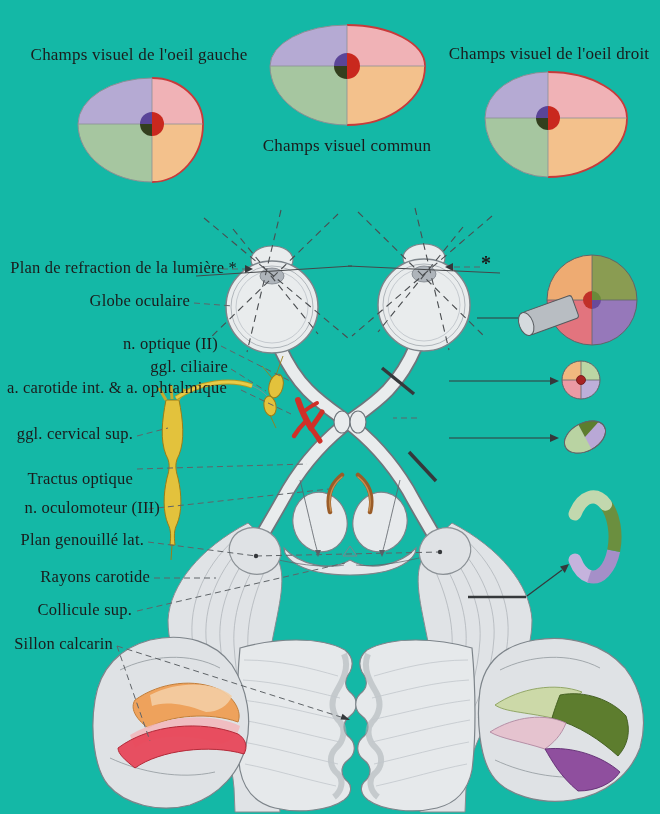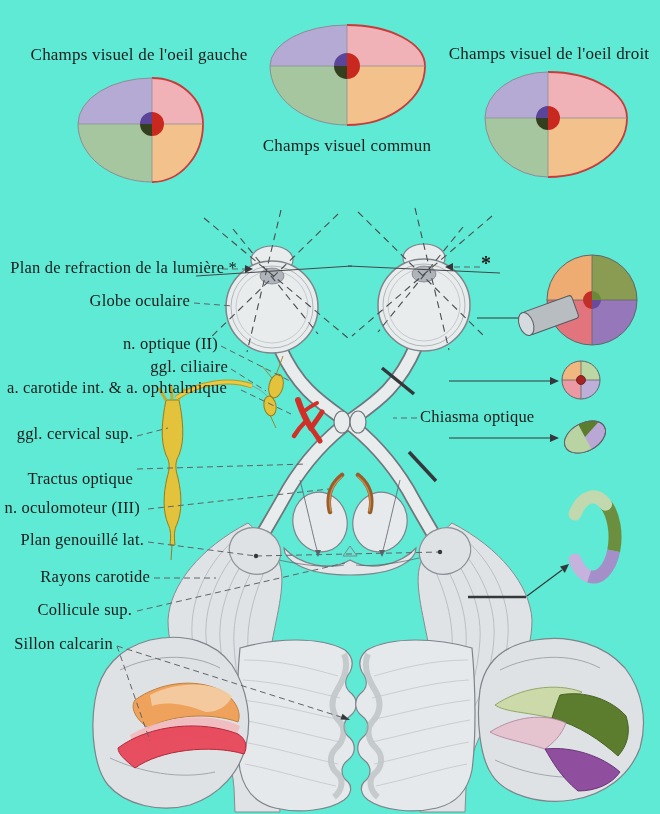--- a/index.html
+++ b/index.html
@@ -1,16 +1,16 @@
 <!DOCTYPE html>
 <html><head>
 <meta charset="utf-8">
 <style>
   html,body{margin:0;padding:0;background:#ffffff;}
-  #stage{position:relative;width:660px;height:814px;background:#5eead4;overflow:hidden;
+  #stage{position:relative;width:660px;height:814px;background:#14b8a6;overflow:hidden;
          font-family:"Liberation Serif","DejaVu Serif",serif;}
   #art{position:absolute;left:0;top:0;}
   .lbl{position:absolute;font-size:16.5px;color:#1b1b1b;white-space:nowrap;
        transform:translateY(-50%);letter-spacing:.2px;}
   .lbl.c{transform:translate(-50%,-50%);}
   .lbl.big{font-size:17px;}
   .ast{font-size:20px;font-weight:bold;}
 </style>
 </head>
 <body>
@@ -289,21 +289,20 @@
 <div class="lbl c big" style="left:347px;top:146px">Champs visuel commun</div>
 <div class="lbl" style="right:423px;top:268px">Plan de refraction de la lumière *</div>
 
 <div class="lbl c big" style="left:549px;top:54px">Champs visuel de l'oeil droit</div>
 <div class="lbl" style="right:470px;top:301px">Globe oculaire</div>
 <div class="lbl" style="right:442px;top:344px">n. optique (II)</div>
 <div class="lbl" style="right:432px;top:367px">ggl. ciliaire</div>
 <div class="lbl" style="right:433px;top:388px">a. carotide int. &amp; a. ophtalmique</div>
 <div class="lbl" style="right:527px;top:434px">ggl. cervical sup.</div>
 <div class="lbl" style="right:527px;top:479px">Tractus optique</div>
-<div class="lbl" style="right:520px;top:508px">n. oculomoteur (III)</div>
+<div class="lbl" style="right:500px;top:508px">n. oculomoteur (III)</div>
 <div class="lbl" style="right:516px;top:540px">Plan genouillé lat.</div>
 <div class="lbl" style="right:510px;top:577px">Rayons carotide</div>
 <div class="lbl" style="right:528px;top:610px">Collicule sup.</div>
 <div class="lbl" style="right:547px;top:644px">Sillon calcarin</div>
-<div class="lbl" style="left:420px;top:417px">Chiasma optique</div>
 <div class="lbl ast" style="left:481px;top:263px">*</div>
 
 </div>
 
 </body></html>

